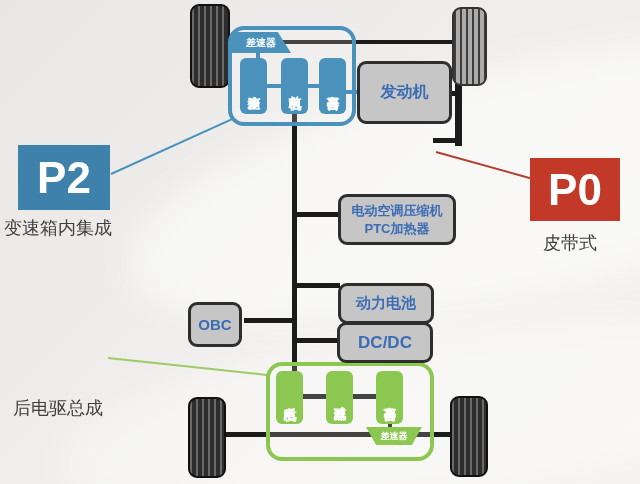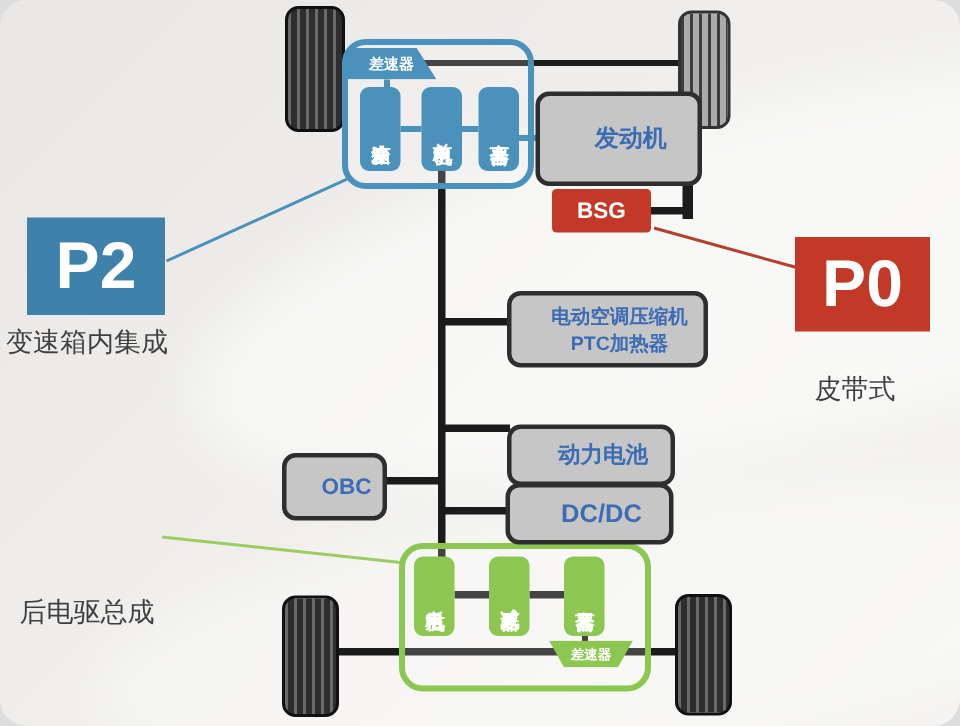--- a/index.html
+++ b/index.html
@@ -1,17 +1,17 @@
 <!DOCTYPE html>
 <html><head>
 <meta charset="utf-8">
 <style>
   html,body{margin:0;padding:0;background:#ddd;font-family:"Liberation Sans","DejaVu Sans",sans-serif;}
   .stage{position:relative;width:640px;height:484px;overflow:hidden;
-         background:linear-gradient(135deg,#e8e7e5 0%,#efeeec 45%,#f4f3f1 100%);border-radius:18px;}
+         background:linear-gradient(135deg,#e8e7e5 0%,#efeeec 45%,#f4f3f1 100%);}
   .swoosh{position:absolute;background:rgba(255,255,255,0.55);border-radius:50%;filter:blur(16px);z-index:0;}
   .sw1{width:760px;height:230px;left:120px;top:70px;transform:rotate(-13deg);}
   .sw2{width:700px;height:180px;left:60px;top:330px;transform:rotate(-8deg);background:rgba(255,255,255,0.4);}
 
   .line{position:absolute;background:#1b1b1b;z-index:2;}
   .pointer{position:absolute;height:2px;transform-origin:0 50%;z-index:1;}
 
   .tire{position:absolute;border:2px solid #111;border-radius:9px;z-index:3;
         background:repeating-linear-gradient(90deg,#6a6a6a 0 2px,#2d2d2d 2px 6px);}
   .tire.light{border-color:#333;
@@ -27,21 +27,21 @@
   .vbox.blue{background:#4a92bc;}
   .vbox.green{background:#8cc751;}
 
   .trap{position:absolute;color:#fff;font-size:10px;font-weight:bold;
         display:flex;align-items:center;justify-content:center;z-index:5;}
   .trap.blue{background:#4a92bc;clip-path:polygon(0 0,78% 0,100% 100%,0 100%);}
   .trap.green{background:#8cc751;clip-path:polygon(0 0,100% 0,82% 100%,18% 100%);}
 
   .graybox{position:absolute;background:#c6c6c6;border:3px solid #2e2e2e;border-radius:9px;
         color:#3c6cb4;font-weight:bold;display:flex;flex-direction:column;
-        align-items:center;justify-content:center;z-index:4;text-align:center;padding-left:16px;}
+        align-items:center;justify-content:center;z-index:4;text-align:center;}
 
   .bigtag{position:absolute;color:#fff;font-weight:bold;font-size:44px;
         display:flex;align-items:center;justify-content:center;z-index:4;}
   .caption{position:absolute;color:#3f3f3f;font-size:18px;font-weight:500;z-index:4;}
 
   .bsg{position:absolute;background:#c23a27;border-radius:3px;color:#fff;font-weight:bold;
        font-size:15px;display:flex;align-items:center;justify-content:center;z-index:4;}
   .conn-blue{position:absolute;background:#4a92bc;z-index:3;}
 </style>
 </head>
@@ -87,33 +87,30 @@
   <div class="vbox blue" style="left:319px;top:58px;width:27px;height:56px;">
     <span>离合器</span>
   </div>
   <div class="conn-blue" style="left:267px;top:84px;width:14px;height:4px;"></div>
   <div class="conn-blue" style="left:308px;top:84px;width:11px;height:4px;"></div>
   <div class="conn-blue" style="left:346px;top:90px;width:12px;height:4px;"></div>
 
   <div class="graybox" style="left:357px;top:61px;width:89px;height:57px;font-size:16px;">
     <span>发动机</span>
   </div>
-  <div class="bsg" style="left:368px;top:126px;width:66px;height:29px;">
-    <span>BSG</span>
-  </div>
 
   <div class="bigtag" style="left:18px;top:145px;width:92px;height:65px;background:#3e81ab;">
     <span>P2</span>
   </div>
   <div class="caption" style="left:4px;top:216px;width:130px;">变速箱内集成</div>
 
   <div class="bigtag" style="left:530px;top:158px;width:90px;height:63px;background:#c23a27;">
     <span>P0</span>
   </div>
-  <div class="caption" style="left:505px;top:230px;width:130px;text-align:center;line-height:1.45;margin-top:16px;">
+  <div class="caption" style="left:505px;top:230px;width:130px;text-align:center;line-height:1.45;">
     <div>皮带式</div>
   </div>
 
   <div class="graybox" style="left:338px;top:194px;width:112px;height:45px;font-size:13px;line-height:1.35;">
     <div>电动空调压缩机</div>
     <div>PTC加热器</div>
   </div>
   <div class="graybox" style="left:338px;top:283px;width:90px;height:35px;font-size:15px;">
     <span>动力电池</span>
   </div>

